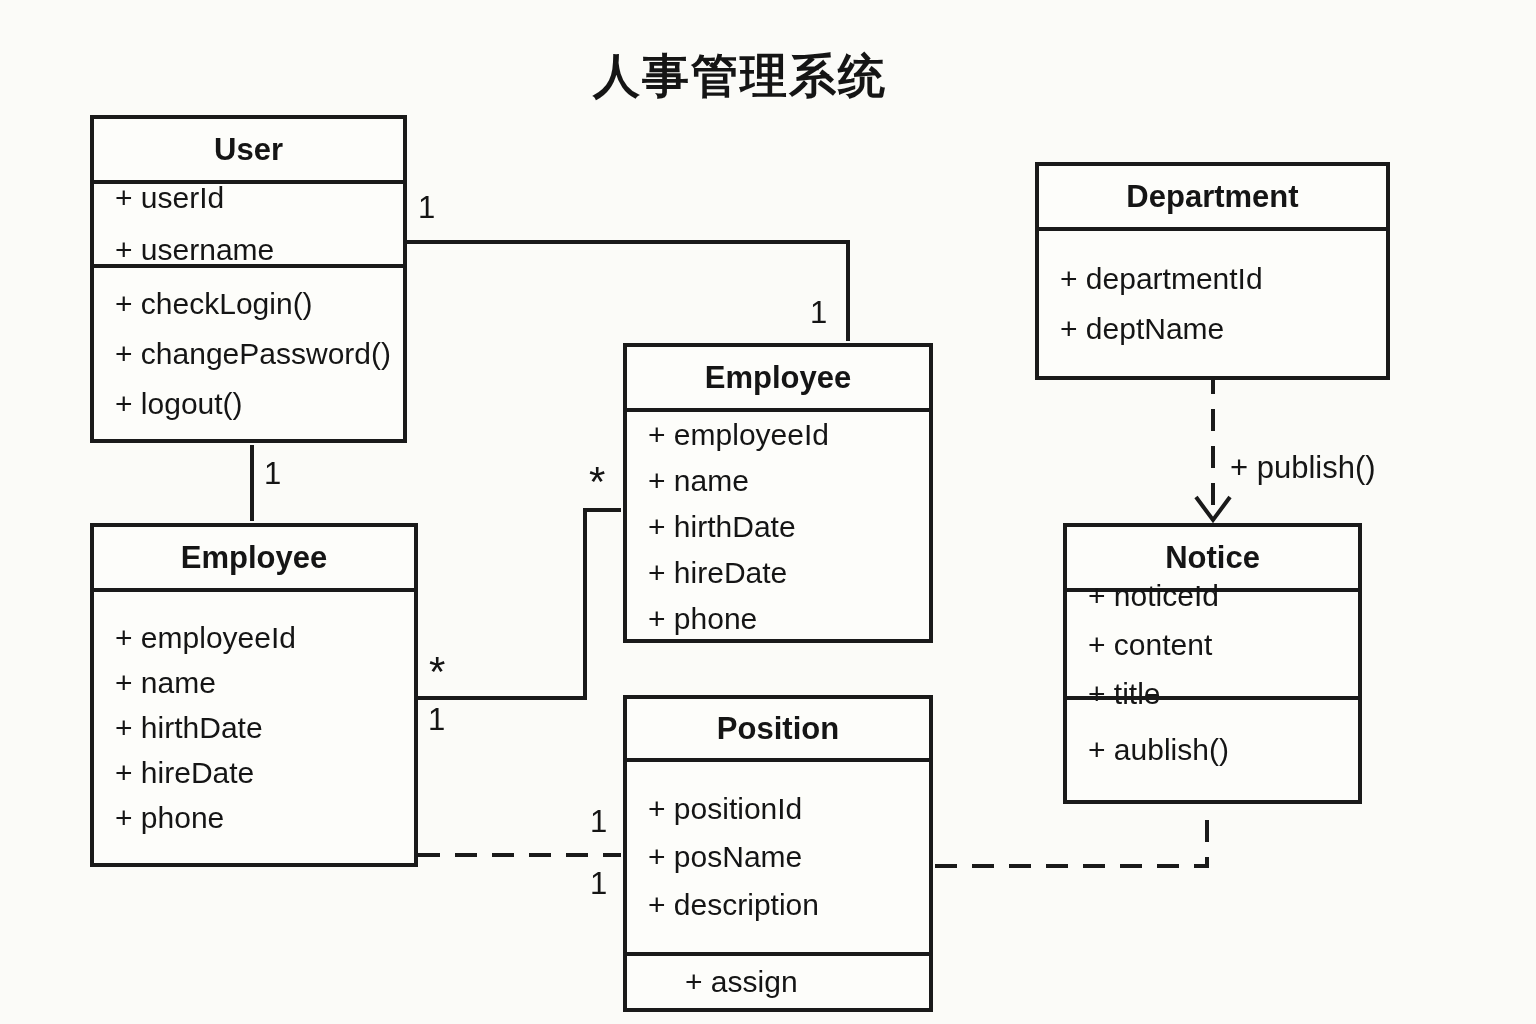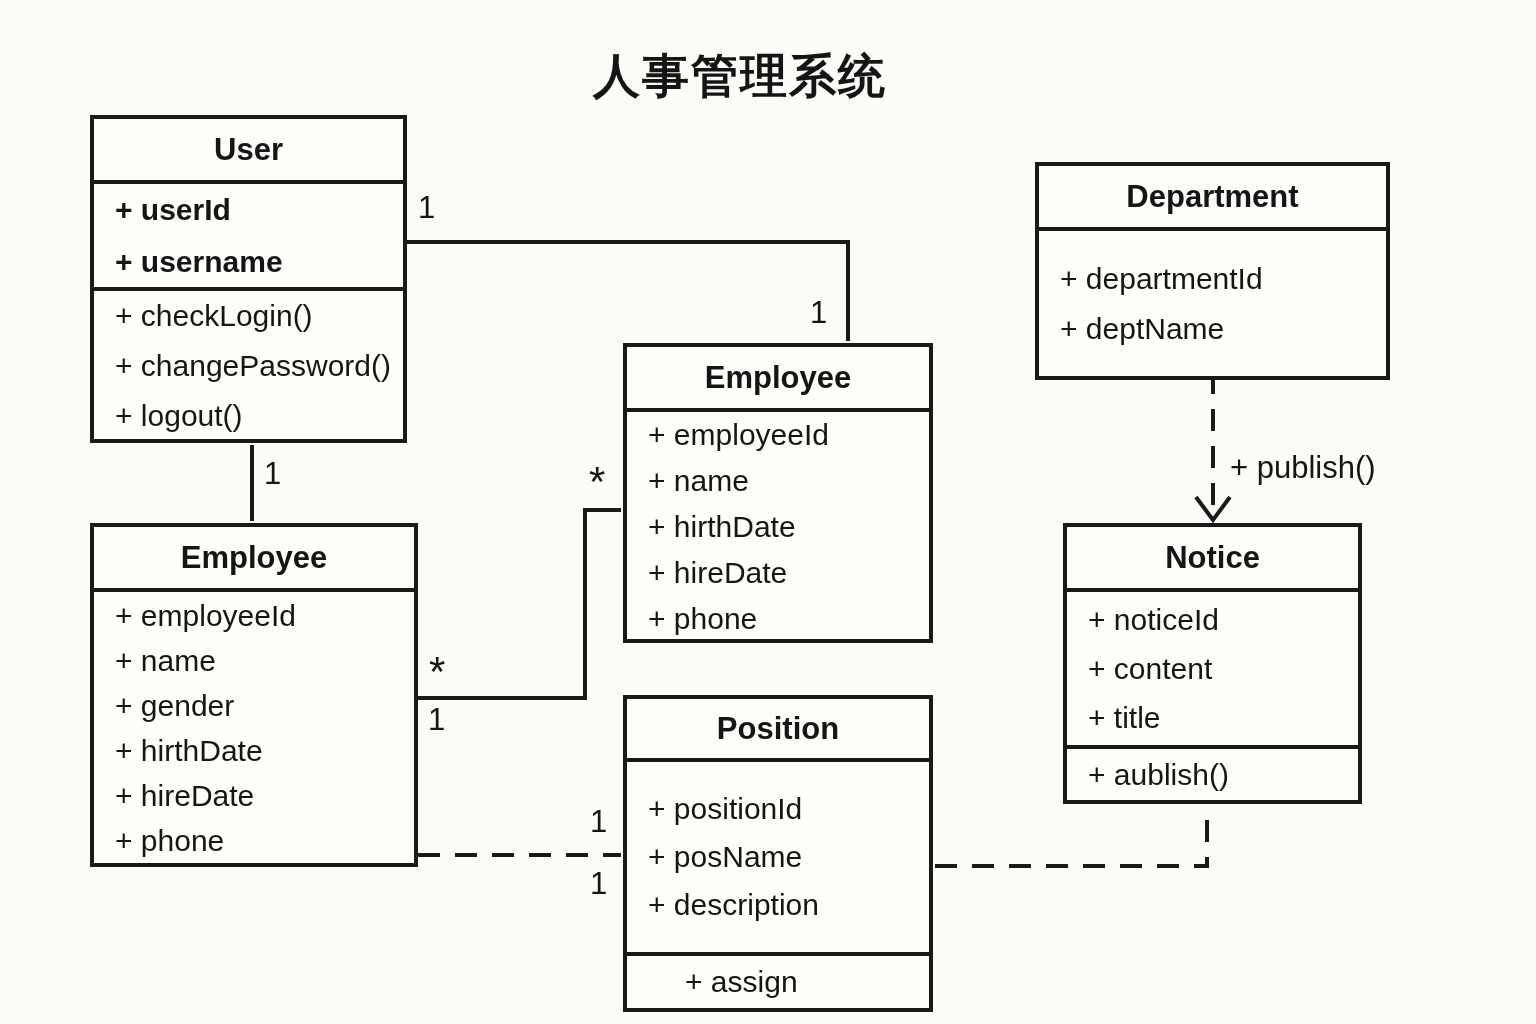--- a/index.html
+++ b/index.html
@@ -25,21 +25,21 @@
   }
   .compartment{
     display:flex;flex-direction:column;justify-content:center;
     padding-left:21px;box-sizing:border-box;
   }
   .uml-methods{border-top:4px solid #1a1a1a;}
   .row{font-size:30px;white-space:nowrap;}
 
   #box-user{left:90px;top:115px;width:317px;height:328px;}
   #box-user .uml-title{height:61px;}
-  #box-user .uml-attrs{height:103px;font-weight:bold;}
+  #box-user .uml-attrs{height:80px;}
   #box-user .uml-attrs .row{line-height:52px;}
   #box-user .uml-methods{flex:1;}
   #box-user .uml-methods .row{line-height:50px;}
 
   #box-department{left:1035px;top:115px;width:355px;height:218px;margin-top:47px;}
   #box-department .uml-title{height:61px;}
   #box-department .uml-attrs{flex:1;}
   #box-department .uml-attrs .row{line-height:50px;}
 
   #box-employee-mid{left:623px;top:343px;width:310px;height:300px;}
@@ -47,21 +47,21 @@
   #box-employee-mid .uml-attrs{flex:1;}
   #box-employee-mid .uml-attrs .row{line-height:46px;}
 
   #box-employee-left{left:90px;top:523px;width:328px;height:344px;}
   #box-employee-left .uml-title{height:61px;}
   #box-employee-left .uml-attrs{flex:1;}
   #box-employee-left .uml-attrs .row{line-height:45px;}
 
   #box-notice{left:1063px;top:523px;width:299px;height:281px;}
   #box-notice .uml-title{height:61px;}
-  #box-notice .uml-attrs{height:153px;}
+  #box-notice .uml-attrs{height:104px;}
   #box-notice .uml-attrs .row{line-height:49px;}
   #box-notice .uml-methods{flex:1;}
   #box-notice .uml-methods .row{line-height:44px;}
 
   #box-position{left:623px;top:695px;width:310px;height:317px;}
   #box-position .uml-title{height:59px;}
   #box-position .uml-attrs{height:190px;}
   #box-position .uml-attrs .row{line-height:48px;}
   #box-position .uml-methods{flex:1;}
   #box-position .uml-methods .row{line-height:44px;margin-left:37px;}
@@ -125,21 +125,20 @@
     <div class="row">+ hireDate</div>
     <div class="row">+ phone</div>
   </div>
 </div>
 
 <div class="uml-class" id="box-employee-left">
   <div class="uml-title">Employee</div>
   <div class="compartment uml-attrs">
     <div class="row">+ employeeId</div>
     <div class="row">+ name</div>
-    <div class="row">+ gender</div>
     <div class="row">+ hirthDate</div>
     <div class="row">+ hireDate</div>
     <div class="row">+ phone</div>
   </div>
 </div>
 
 <div class="uml-class" id="box-notice">
   <div class="uml-title">Notice</div>
   <div class="compartment uml-attrs">
     <div class="row">+ noticeId</div>

